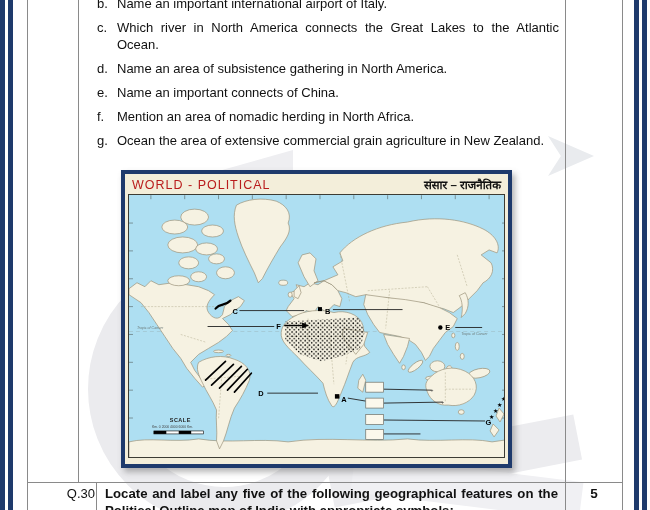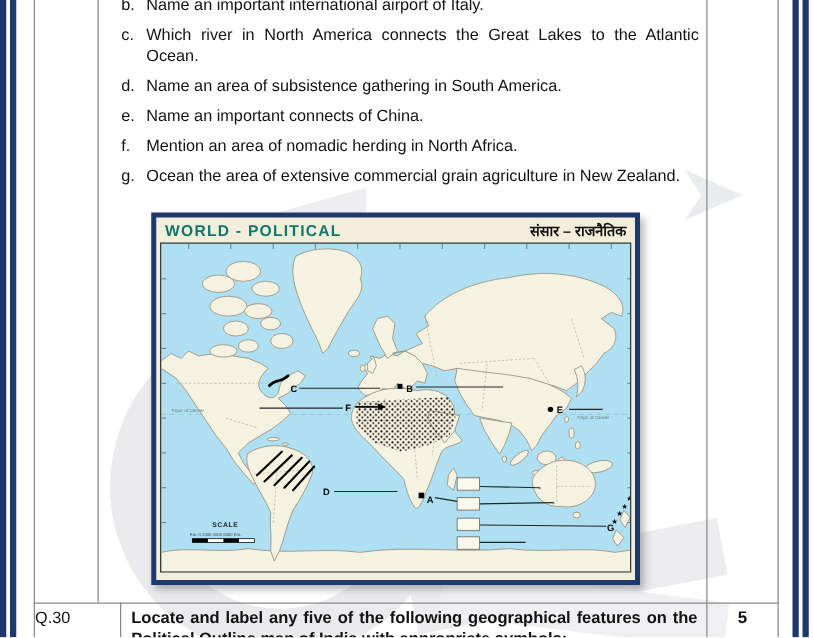--- a/index.html
+++ b/index.html
@@ -37,28 +37,28 @@
   .qitem { display:flex; margin-bottom:7px; }
   .qmark { width:20px; flex:0 0 20px; }
   .qtext { flex:1; text-align:justify; }
 
   
   .map-frame { position:absolute; left:121px; top:170px; width:391px; height:298px;
                background:#f3eeda; border:4px solid #1e3a6c; z-index:4;
                box-shadow:3px 4px 6px rgba(90,90,90,0.45); }
   .map-head { display:flex; justify-content:space-between; align-items:center;
               padding:2px 7px 1px 7px; height:20px; }
-  .map-title-en { font-weight:bold; font-size:12.5px; letter-spacing:1px; color:#0f766e; }
+  .map-title-en { font-weight:normal; font-size:12.5px; letter-spacing:1px; color:#b91c1c; }
   .map-title-hi { font-weight:bold; font-size:11.5px; color:#101010;text-align:right; }
   .map-canvas { margin:0 3px; width:377px; height:264px; border:1px solid #3c3c34;
                 background:#aedff2; position:relative; overflow:hidden; }
   .map-canvas svg { display:block; }
 
   
-  .q30-num  { position:absolute; left:28px; top:486px; width:67px; text-align:left;
+  .q30-num  { position:absolute; left:28px; top:486px; width:67px; text-align:right;
               font-size:13px; z-index:3; }
   .q30-text { position:absolute; left:105px; top:485px; width:453px; text-align:justify;
               font-size:13.2px; font-weight:bold; line-height:17px; z-index:3; }
   .q30-marks{ position:absolute; left:566px; top:486px; width:56px; text-align:center;
               font-size:13.5px; font-weight:bold; z-index:3; }
 </style>
 </head>
 <body>
 
 <div id="stage">
@@ -80,21 +80,21 @@
     <div class="qitem">
       <span class="qmark">b.</span>
       <span class="qtext">Name an important international airport of Italy.</span>
     </div>
     <div class="qitem">
       <span class="qmark">c.</span>
       <span class="qtext">Which river in North America connects the Great Lakes to the Atlantic Ocean.</span>
     </div>
     <div class="qitem">
       <span class="qmark">d.</span>
-      <span class="qtext">Name an area of subsistence gathering in South America.</span>
+      <span class="qtext">Name an area of subsistence gathering in North America.</span>
     </div>
     <div class="qitem">
       <span class="qmark">e.</span>
       <span class="qtext">Name an important connects of China.</span>
     </div>
     <div class="qitem">
       <span class="qmark">f.</span>
       <span class="qtext">Mention an area of nomadic herding in North Africa.</span>
     </div>
     <div class="qitem">

